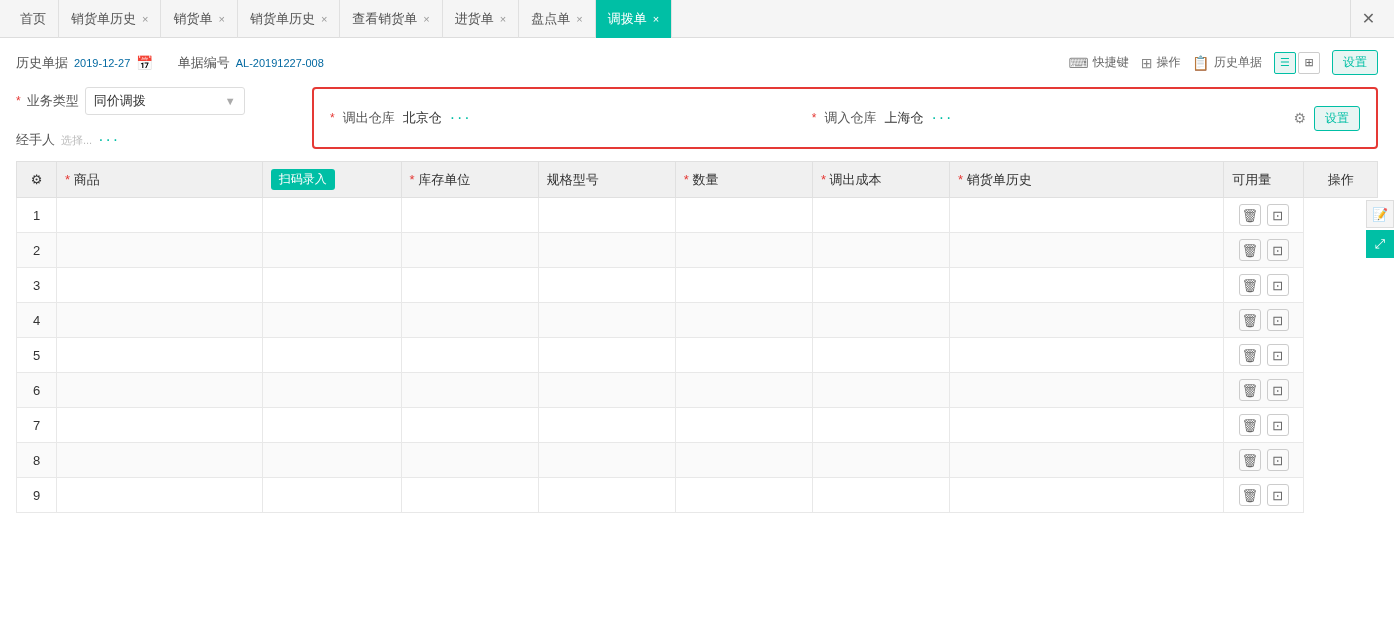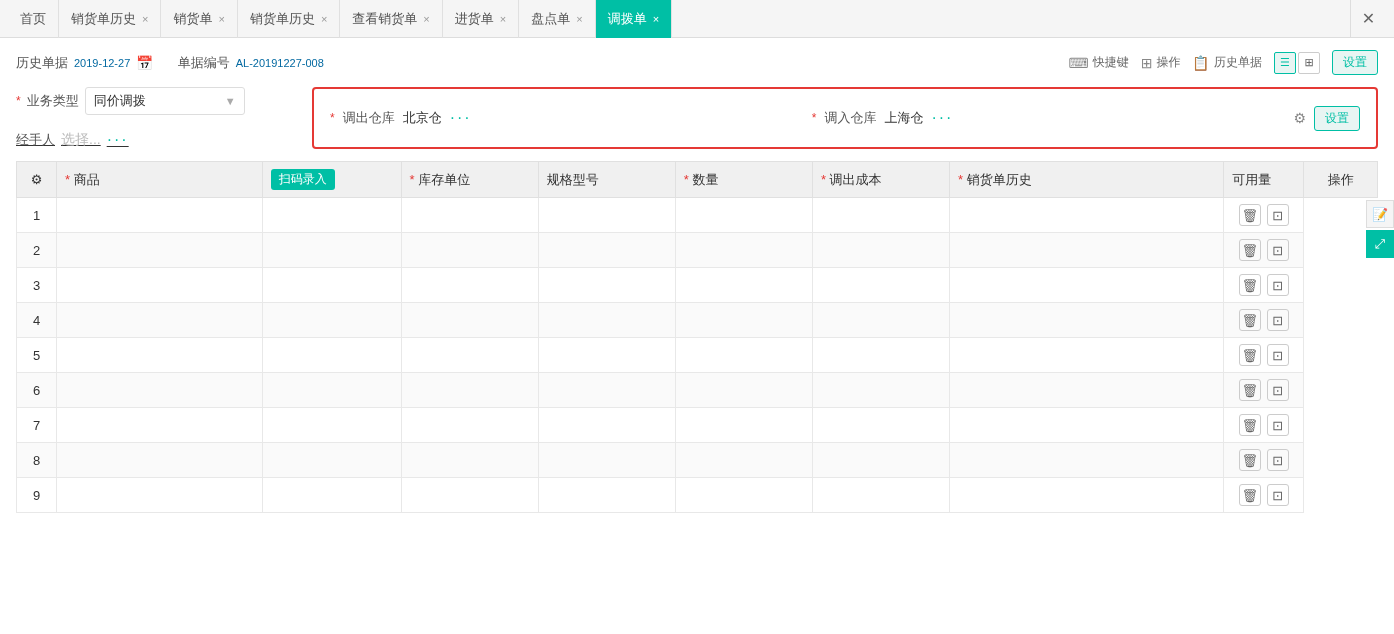--- a/index.html
+++ b/index.html
@@ -280,25 +280,24 @@
       overflow-x: auto;
     }
 
     .gear-icon { color: #888; font-size: 14px; cursor: pointer; }
 
     .person-row {
       display: flex;
       align-items: center;
       gap: 6px;
       margin-top: 16px;
-      text-decoration: underline;
     }
     .person-placeholder {
       color: #bbb;
-      font-size: 14px;
+      font-size: 11px;
     }
   </style>
 </head>
 <body>
 
 <div class="tab-bar">
   <div class="tab-item">
     <span>首页</span>
   </div>
   <div class="tab-item">

